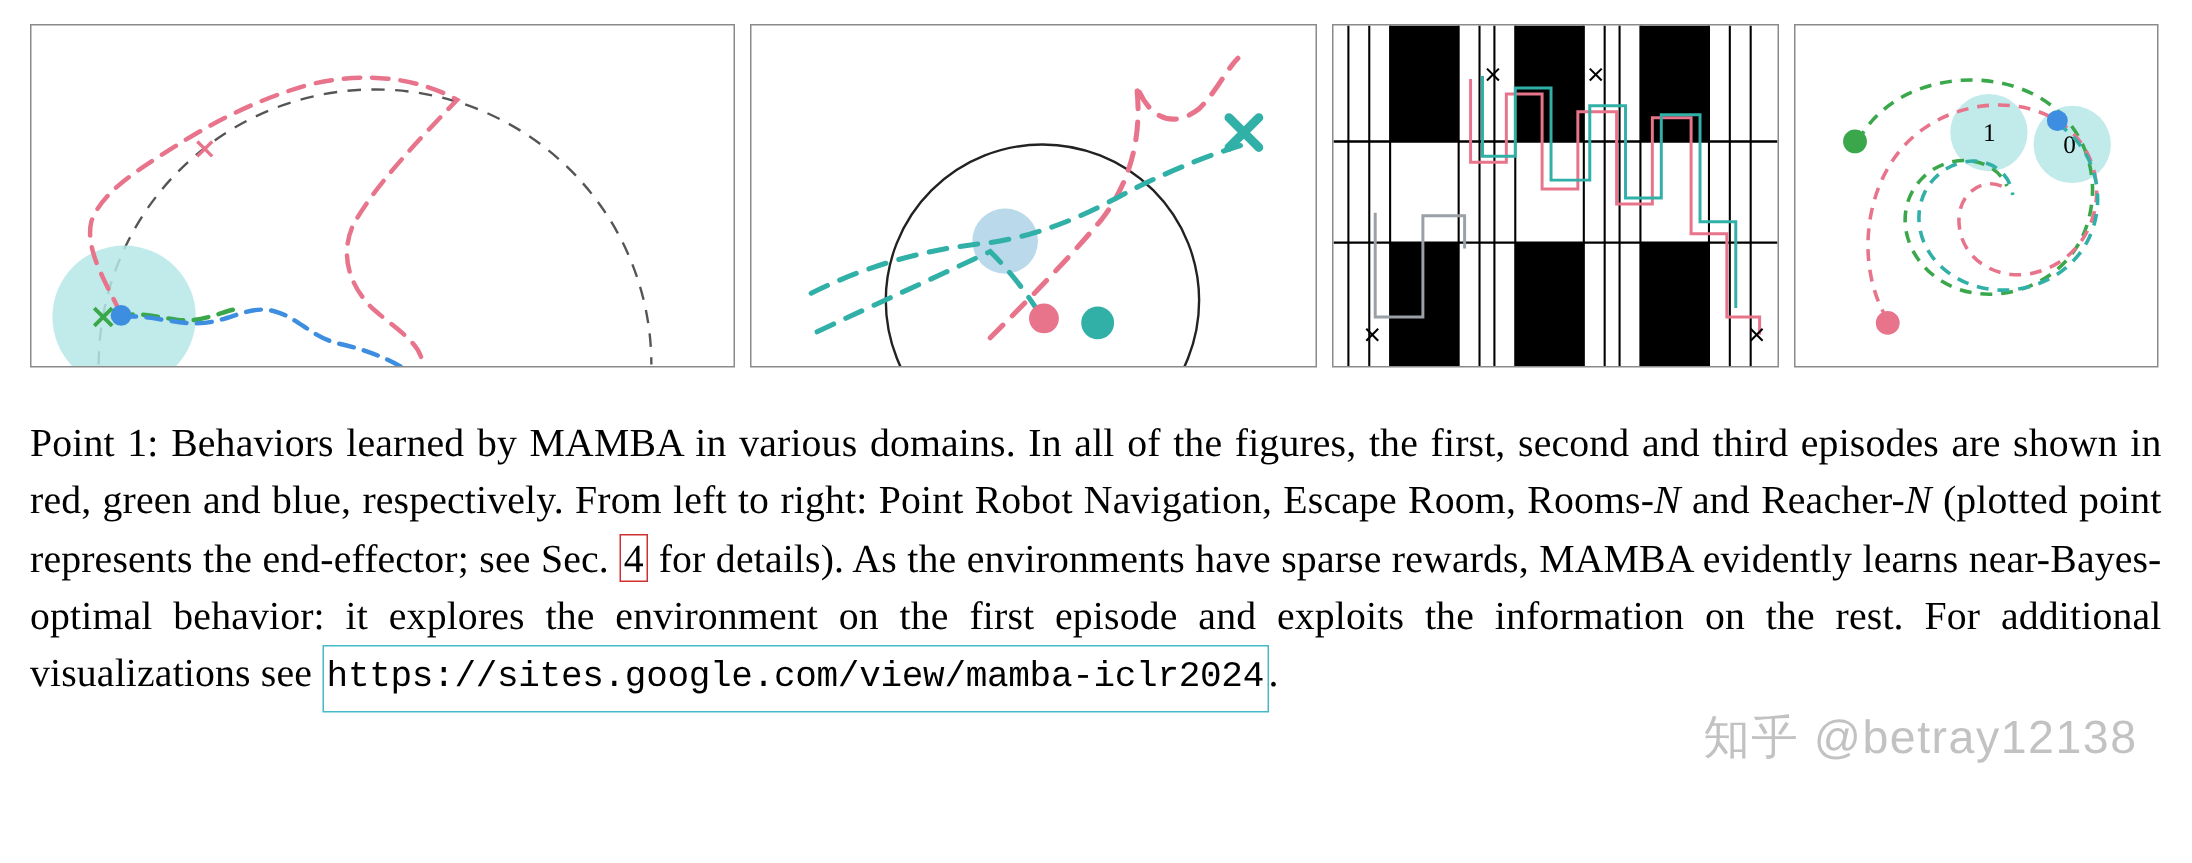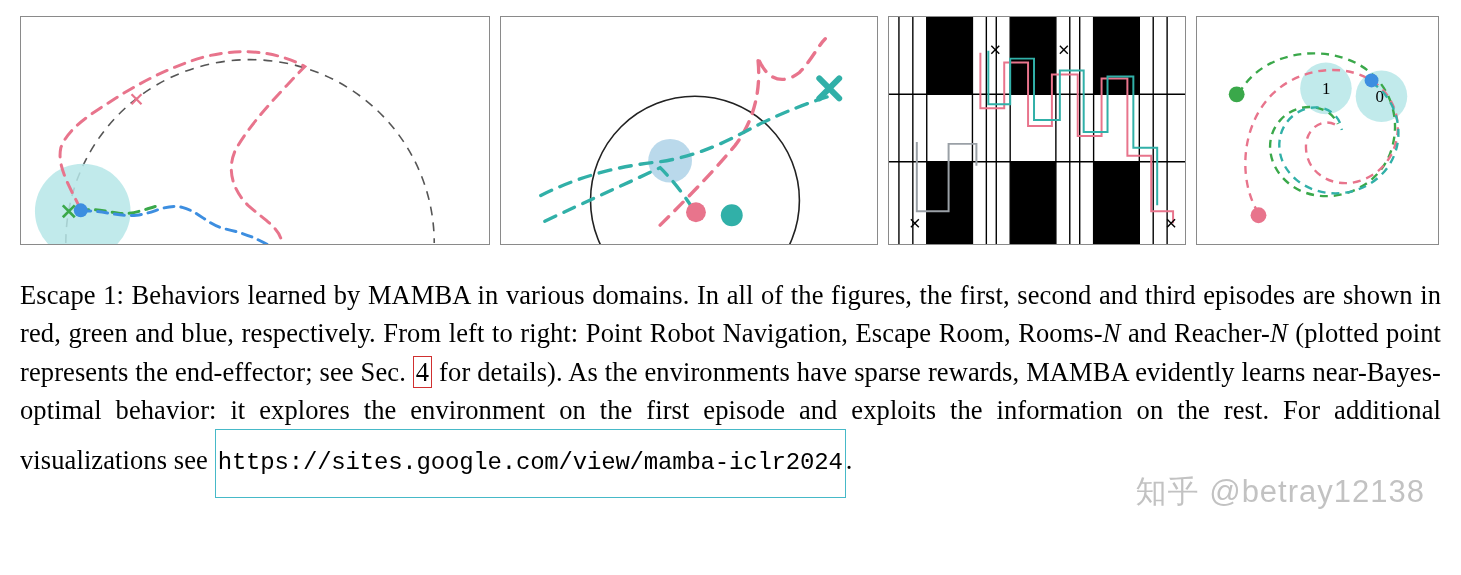--- a/index.html
+++ b/index.html
@@ -53,21 +53,21 @@
   .secref {
     border: 1.4px solid #d03030;
     padding: 0 2px;
     color: #000;
   }
   #figure-url {
     display: inline-block;
     font-family: "Liberation Mono", monospace;
     font-size: 24px;
     border: 1.4px solid #46b9c8;
-    padding: 16px 2px;
+    padding: 4px 2px;
     letter-spacing: -0.2px;
   }
 
   #watermark {
     position: absolute;
     right: 36px;
     bottom: 62px;
     font-family: "Liberation Sans", sans-serif;
     font-size: 31px;
     color: rgba(120,120,120,0.45);
@@ -197,17 +197,17 @@
 
       <path d="M 176 66 C 204 84 212 124 192 152 C 170 182 126 186 100 164 C 76 144 78 110 102 96 C 124 84 144 96 146 114" fill="none" stroke="#31b0a8" stroke-width="2.4" stroke-dasharray="8 6"></path>
       <circle cx="40" cy="78" r="8" fill="#3aa84a"></circle>
       <circle cx="62" cy="200" r="8" fill="#e8748c"></circle>
       <circle cx="176" cy="64" r="7" fill="#3d8ee0"></circle>
     </svg>
   </div>
 </div>
 
 <div id="caption">
-  <span>Escape 1:</span>
+  <span>Point 1:</span>
   <span>Behaviors learned by MAMBA in various domains.  In all of the figures, the first, second and third episodes are shown in red, green and blue, respectively.  From left to right:  Point Robot Navigation, Escape Room, Rooms-</span><span class="ital">N</span><span> and Reacher-</span><span class="ital">N</span><span> (plotted point represents the end-effector; see Sec. </span><span class="secref">4</span><span> for details).  As the environments have sparse rewards, MAMBA evidently learns near-Bayes-optimal behavior: it explores the environment on the first episode and exploits the information on the rest.  For additional visualizations see </span><span id="figure-url">https://sites.google.com/view/mamba-iclr2024</span><span>.</span>
 </div>
 
 <div id="watermark">知乎 @betray12138</div>
 
 </body></html>

